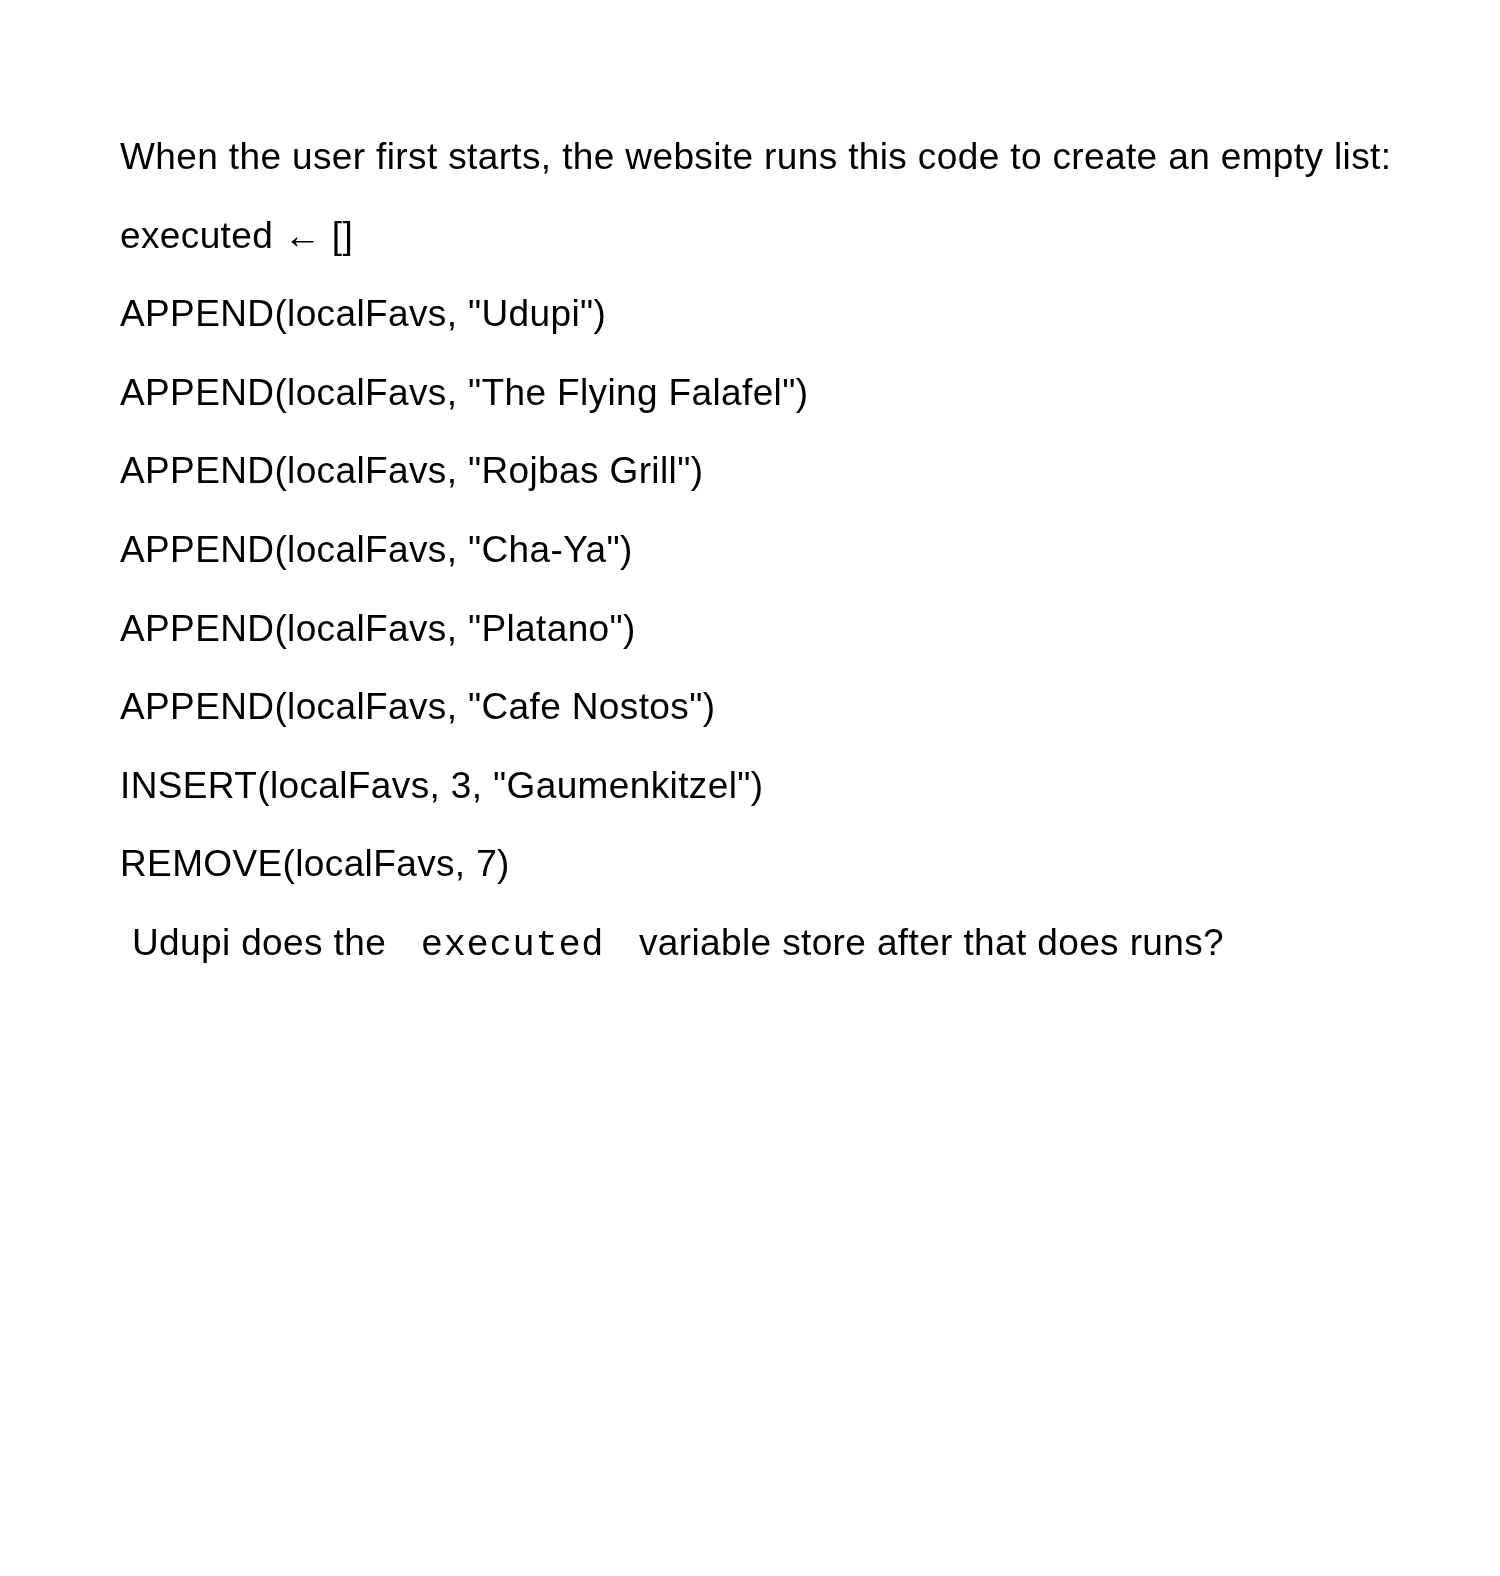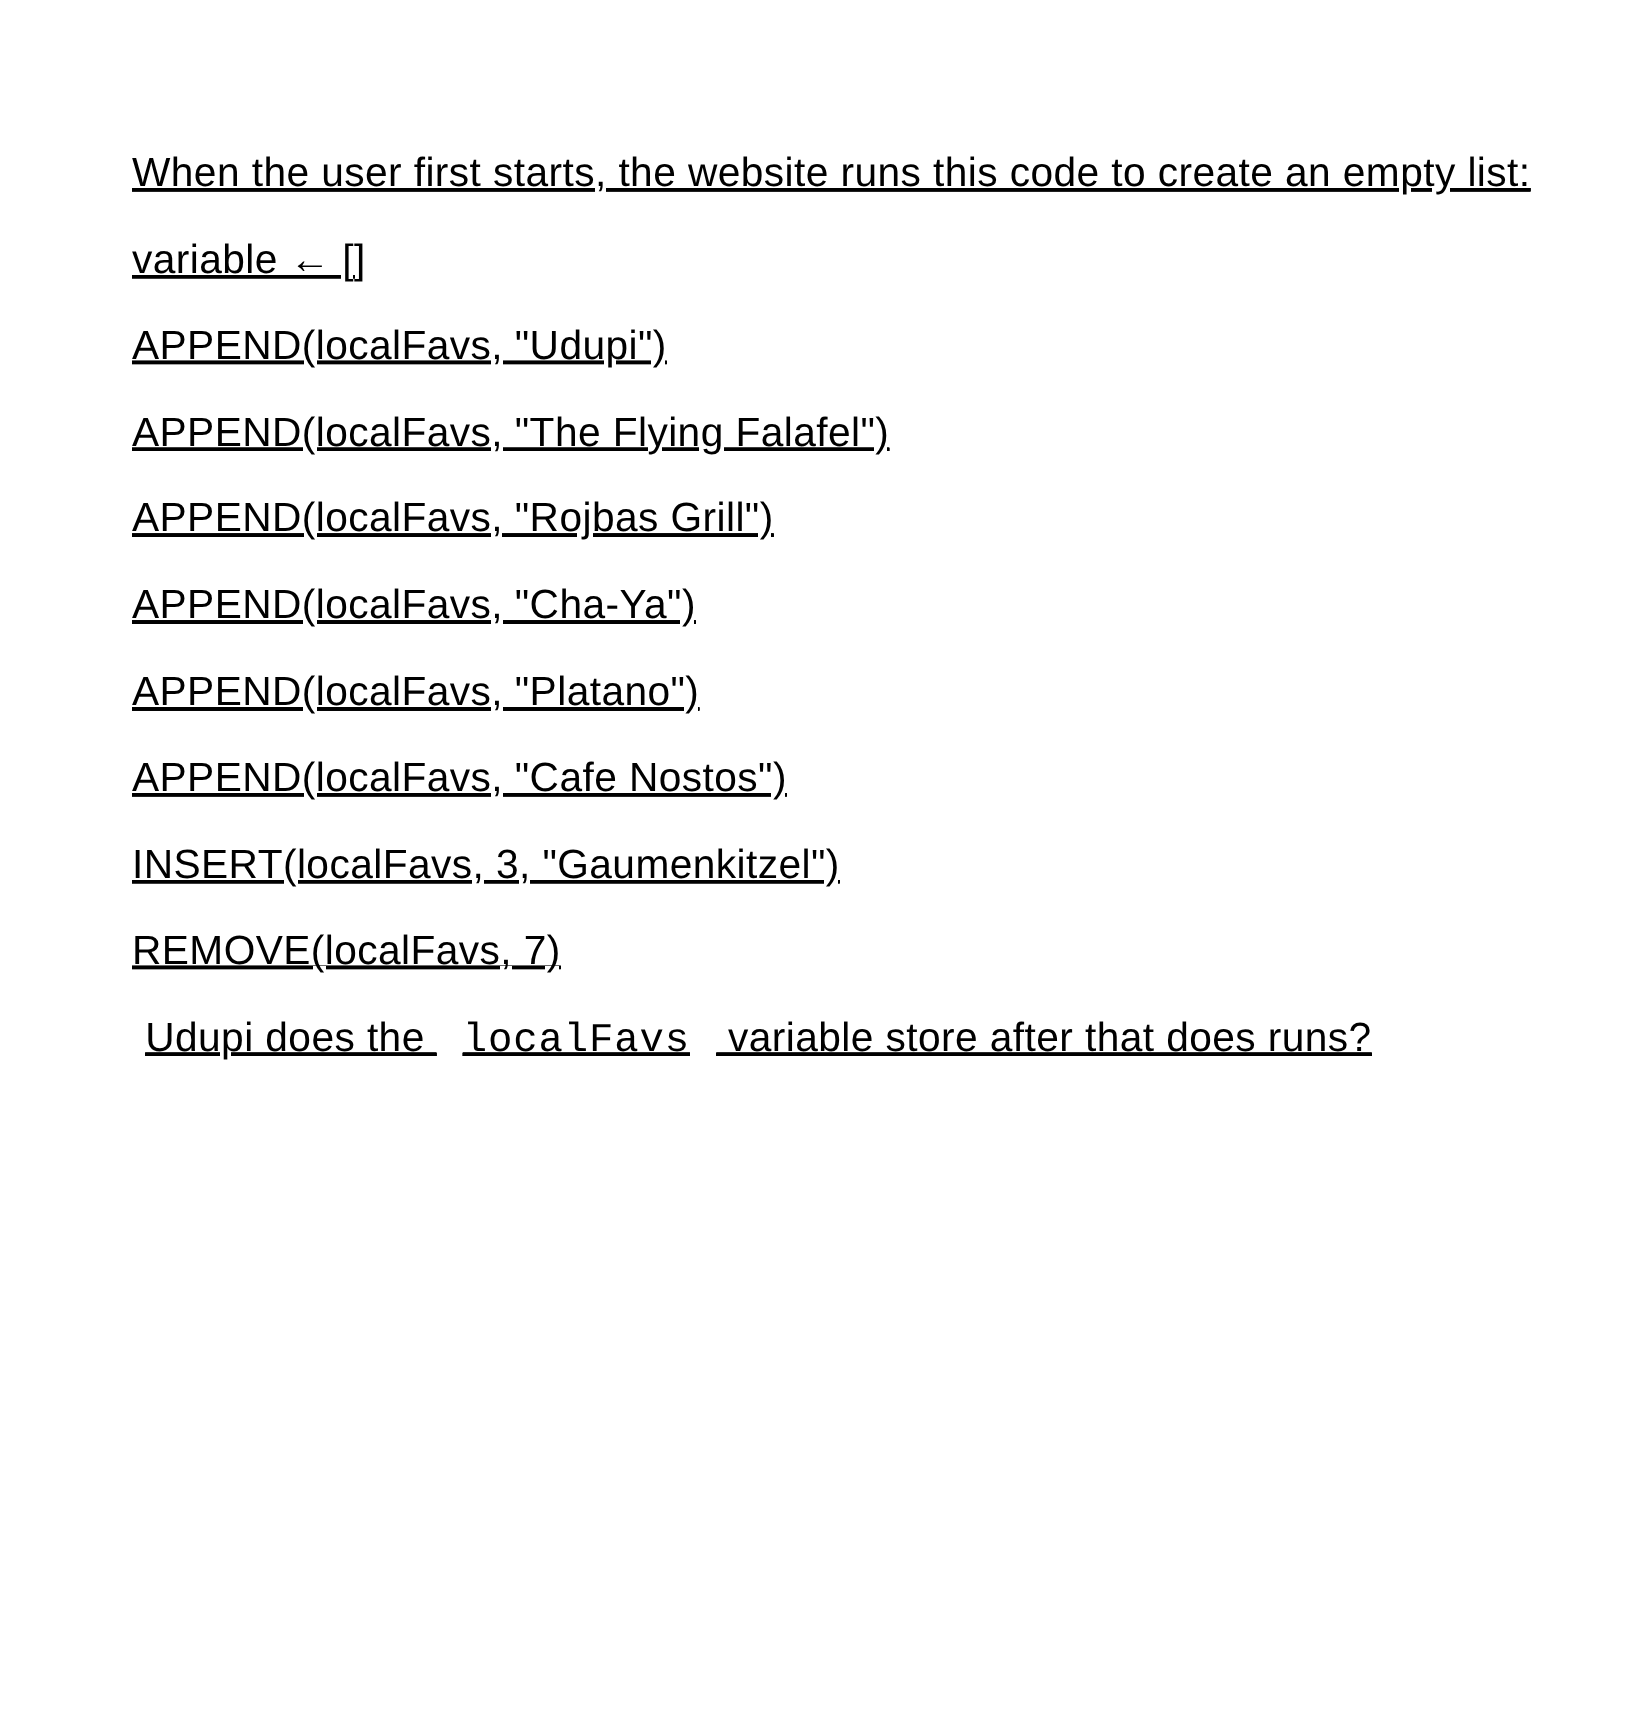--- a/index.html
+++ b/index.html
@@ -1,19 +1,18 @@
 <!DOCTYPE html>
 <html><head>
   <meta charset="utf-8">
   <style>
     * {
       margin: 12px;
       padding: 0;
       box-sizing: border-box;
-      text-decoration: underline;
     }
     body {
       background: #ffffff;
       font-family: -apple-system, BlinkMacSystemFont, "Segoe UI", Helvetica, Arial, sans-serif;
       color: #000000;
       font-size: 37px;
       line-height: 1.8;
       padding: 88px 72px 72px 72px;
       width: 1500px;
       letter-spacing: 0.01em;
@@ -27,25 +26,25 @@
     .code-inline {
       font-family: "Courier New", Courier, monospace;
       letter-spacing: 0.02em;
     }
   </style>
 </head>
 <body>
 
 <div class="content">
   <div class="para">When the user first starts, the website runs this code to create an empty list:</div>
-  <div class="para">variable ← []</div>
+  <div class="para">executed ← []</div>
   <div class="para">APPEND(localFavs, "Udupi")</div>
   <div class="para">APPEND(localFavs, "The Flying Falafel")</div>
   <div class="para">APPEND(localFavs, "Rojbas Grill")</div>
   <div class="para">APPEND(localFavs, "Cha-Ya")</div>
   <div class="para">APPEND(localFavs, "Platano")</div>
   <div class="para">APPEND(localFavs, "Cafe Nostos")</div>
   <div class="para">INSERT(localFavs, 3, "Gaumenkitzel")</div>
   <div class="para">REMOVE(localFavs, 7)</div>
   <div class="para">
-    <span>Udupi does the </span><span class="code-inline">localFavs</span><span> variable store after that does runs?</span>
+    <span>Udupi does the </span><span class="code-inline">executed</span><span> variable store after that does runs?</span>
   </div>
 </div>
 
 </body></html>

